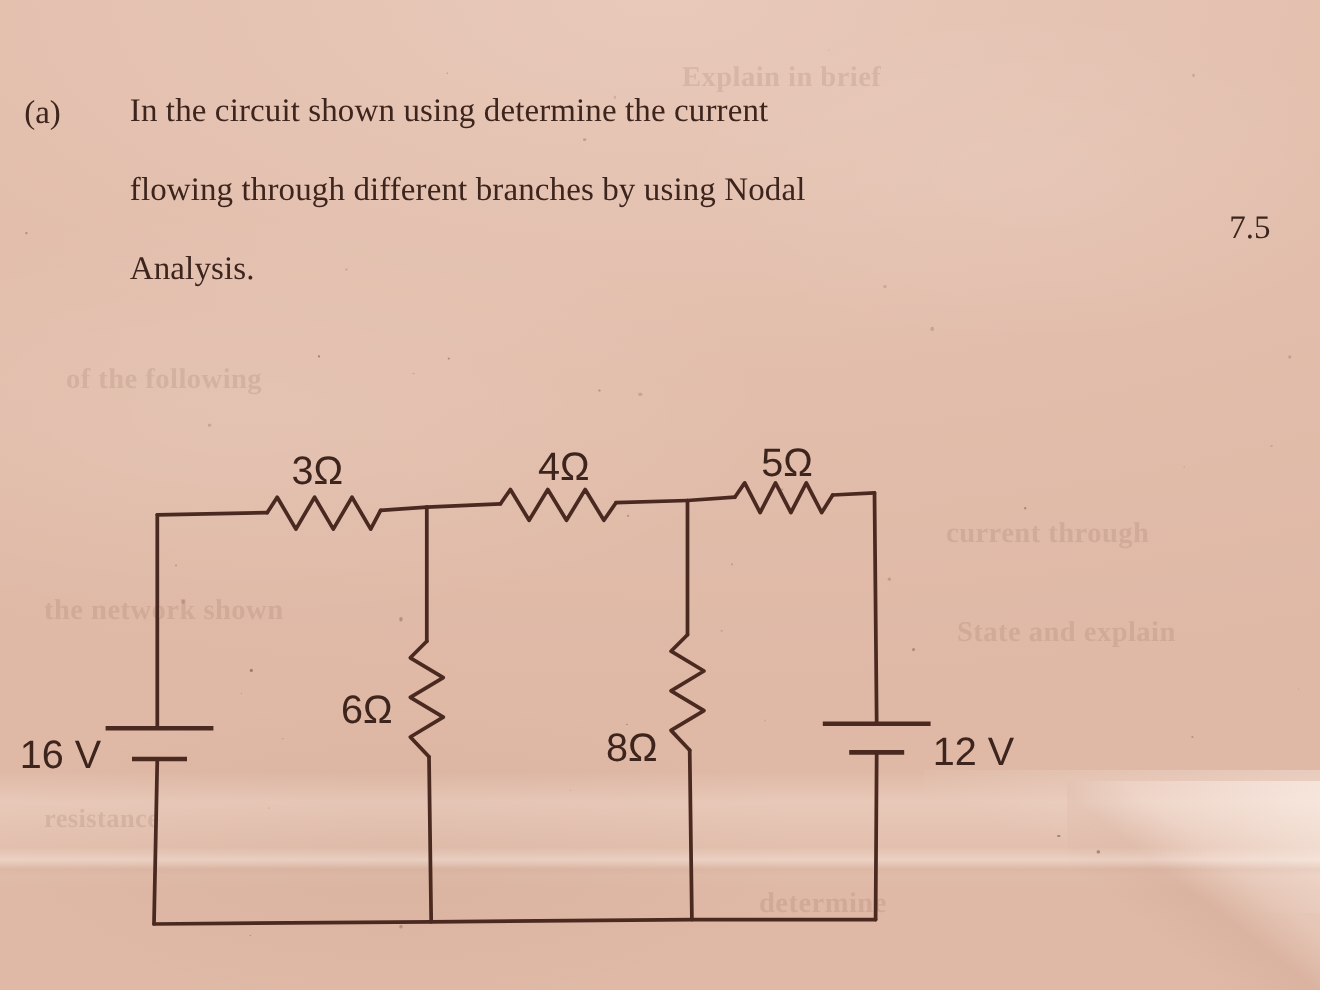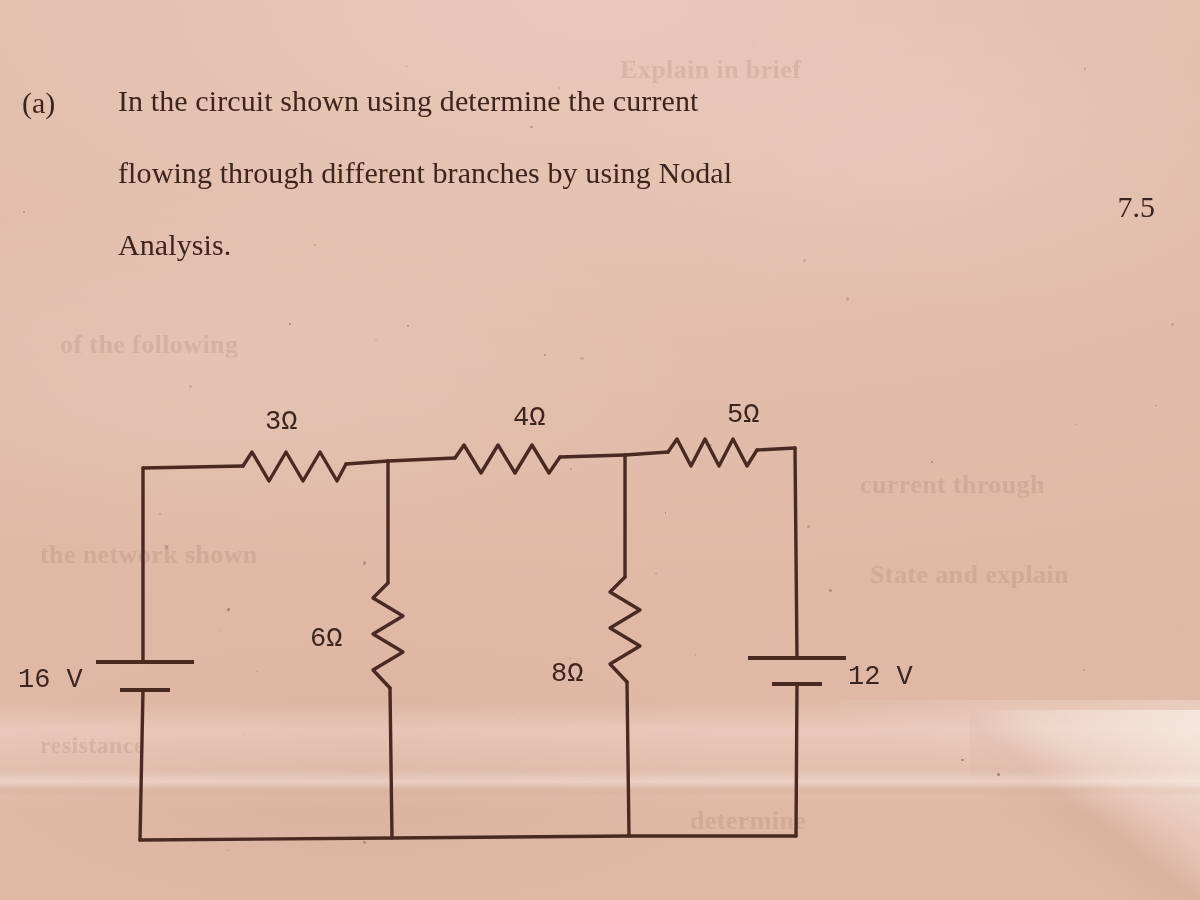--- a/index.html
+++ b/index.html
@@ -72,22 +72,22 @@
   }
 
   
   #circuit{position:absolute;left:0;top:0;width:1200px;height:900px;}
   #circuit .wire{
     fill:none;stroke:#4a2a20;stroke-width:3.4;
     stroke-linecap:round;stroke-linejoin:round;
   }
   #circuit .plate{stroke:#4a2a20;stroke-width:4.2;stroke-linecap:butt;}
   .clabel{
-    position:absolute;font-family:Liberation Mono, monospace;
-    font-size:27px;color:#3d251d;white-space:nowrap;
+    position:absolute;font-family:Liberation Sans, sans-serif;
+    font-size:36px;color:#3d251d;white-space:nowrap;
   }
 
   
   .speck{position:absolute;background:#6b4334;border-radius:50%;opacity:.45;pointer-events:none;}
 </style>
 </head>
 <body>
 
 <div id="paper"></div>
 <div class="fold fold-a"></div>
@@ -194,19 +194,19 @@
 
   <line class="plate" x1="96" y1="662" x2="194" y2="662"></line>
   <line class="plate" x1="120" y1="690" x2="170" y2="690"></line>
   <path class="wire" d="M 143 690 L 140 840"></path>
 
   <path class="wire" d="M 140 840 L 392 838 L 629 836 L 796 836"></path>
 </svg>
 
 <div id="labels">
     <div class="clabel" style="left: 265px; top: 407px;">3Ω</div>
-    <div class="clabel" style="left: 513px; top: 403px;">4Ω</div>
-    <div class="clabel" style="left: 727px; top: 400px;">5Ω</div>
+    <div class="clabel" style="left: 489px; top: 403px;">4Ω</div>
+    <div class="clabel" style="left: 692px; top: 400px;">5Ω</div>
     <div class="clabel" style="left: 310px; top: 624px;">6Ω</div>
     <div class="clabel" style="left: 551px; top: 624px; margin-top: 35px;">8Ω</div>
     <div class="clabel" style="left: 18px; top: 665px;">16 V</div>
     <div class="clabel" style="left: 848px; top: 662px;">12 V</div>
   </div>
 
 </body></html>

